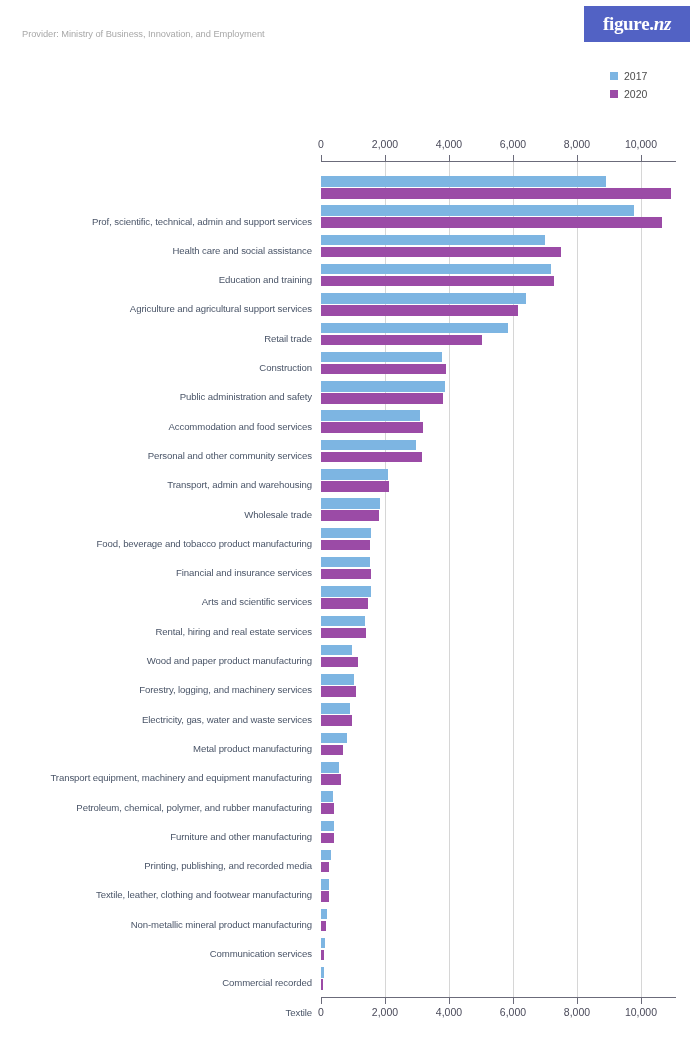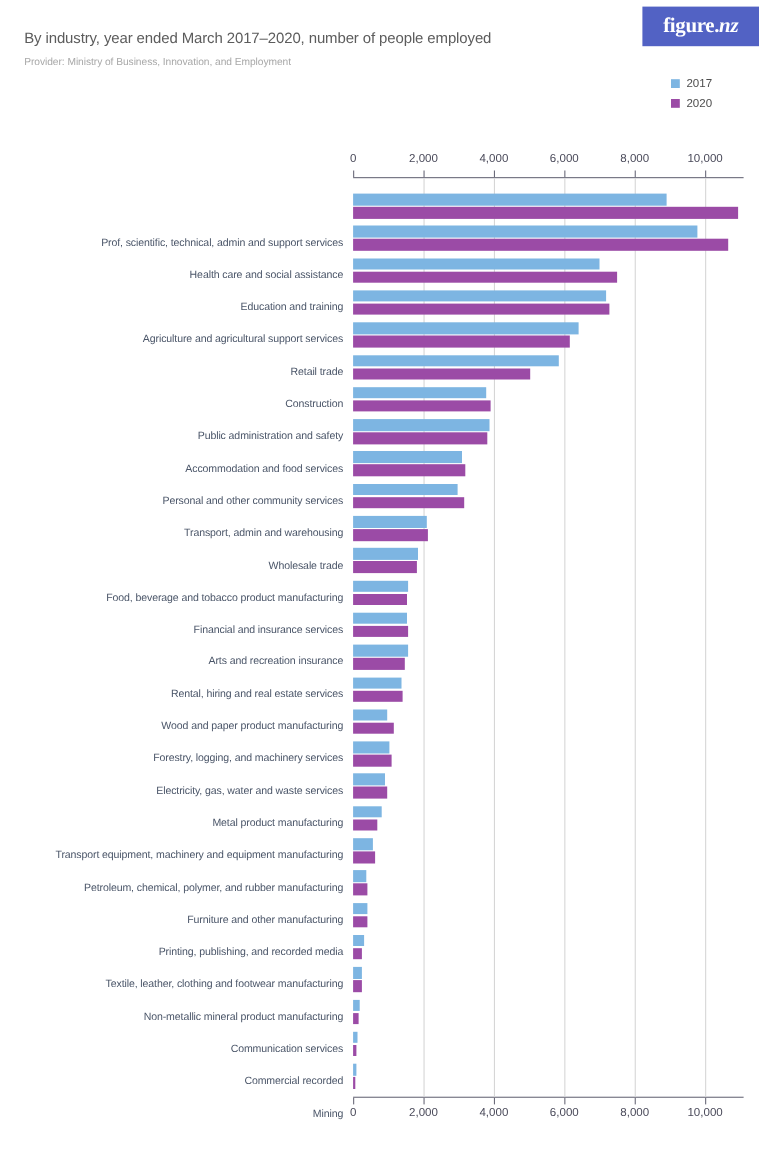--- a/index.html
+++ b/index.html
@@ -68,21 +68,20 @@
   .bar-2020 { background: #9b4ba6; }
 </style>
 </head>
 <body>
 
 <div id="page">
 
   <div class="header">
     <div class="title">
     </div>
-    <div class="subtitle">By industry, year ended March 2017–2020, number of people employed</div>
     <div class="provider">Provider: Ministry of Business, Innovation, and Employment</div>
   </div>
 
   <div class="logo">
     <span class="logo-text"><span>figure.</span><span class="nz">nz</span></span>
   </div>
 
   <div class="legend">
       <div class="legend-row">
         <span class="legend-swatch" style="background: rgb(125, 181, 226);"></span>
@@ -186,21 +185,21 @@
           <div class="row-label" style="top: 9.5px;">Food, beverage and tobacco product manufacturing</div>
           <div class="bar bar-2017" title="Food, beverage and tobacco product manufacturing – 2017: 1,850" style="top: 0px; height: 10.5px; width: 59.2px; background: rgb(125, 181, 226);"></div>
           <div class="bar bar-2020" title="Food, beverage and tobacco product manufacturing – 2020: 1,820" style="top: 12px; height: 10.5px; width: 58.24px; background: rgb(155, 75, 166);"></div>
         </div>
         <div class="row" style="top: 527.6px; height: 22.5px;">
           <div class="row-label" style="top: 9.5px;">Financial and insurance services</div>
           <div class="bar bar-2017" title="Financial and insurance services – 2017: 1,560" style="top: 0px; height: 10.5px; width: 49.92px; background: rgb(125, 181, 226);"></div>
           <div class="bar bar-2020" title="Financial and insurance services – 2020: 1,540" style="top: 12px; height: 10.5px; width: 49.28px; background: rgb(155, 75, 166);"></div>
         </div>
         <div class="row" style="top: 556.9px; height: 22.5px;">
-          <div class="row-label" style="top: 9.5px;">Arts and recreation insurance</div>
+          <div class="row-label" style="top: 9.5px;">Arts and scientific services</div>
           <div class="bar bar-2017" title="Arts and recreation services – 2017: 1,520" style="top: 0px; height: 10.5px; width: 48.64px; background: rgb(125, 181, 226);"></div>
           <div class="bar bar-2020" title="Arts and recreation services – 2020: 1,560" style="top: 12px; height: 10.5px; width: 49.92px; background: rgb(155, 75, 166);"></div>
         </div>
         <div class="row" style="top: 586.2px; height: 22.5px;">
           <div class="row-label" style="top: 9.5px;">Rental, hiring and real estate services</div>
           <div class="bar bar-2017" title="Rental, hiring and real estate services – 2017: 1,560" style="top: 0px; height: 10.5px; width: 49.92px; background: rgb(125, 181, 226);"></div>
           <div class="bar bar-2020" title="Rental, hiring and real estate services – 2020: 1,480" style="top: 12px; height: 10.5px; width: 47.36px; background: rgb(155, 75, 166);"></div>
         </div>
         <div class="row" style="top: 615.5px; height: 22.5px;">
           <div class="row-label" style="top: 9.5px;">Wood and paper product manufacturing</div>
@@ -256,20 +255,20 @@
           <div class="row-label" style="top: 9.5px;">Communication services</div>
           <div class="bar bar-2017" title="Communication services – 2017: 190" style="top: 0px; height: 10.5px; width: 6.08px; background: rgb(125, 181, 226);"></div>
           <div class="bar bar-2020" title="Communication services – 2020: 150" style="top: 12px; height: 10.5px; width: 4.8px; background: rgb(155, 75, 166);"></div>
         </div>
         <div class="row" style="top: 937.8px; height: 22.5px;">
           <div class="row-label" style="top: 9.5px;">Commercial recorded</div>
           <div class="bar bar-2017" title="Commercial fishing – 2017: 110" style="top: 0px; height: 10.5px; width: 3.52px; background: rgb(125, 181, 226);"></div>
           <div class="bar bar-2020" title="Commercial fishing – 2020: 90" style="top: 12px; height: 10.5px; width: 2.88px; background: rgb(155, 75, 166);"></div>
         </div>
         <div class="row" style="top: 967.1px; height: 22.5px;">
-          <div class="row-label" style="top: 9.5px;">Mining</div>
+          <div class="row-label" style="top: 9.5px;">Textile</div>
           <div class="bar bar-2017" title="Mining – 2017: 80" style="top: 0px; height: 10.5px; width: 2.56px; background: rgb(125, 181, 226);"></div>
           <div class="bar bar-2020" title="Mining – 2020: 70" style="top: 12px; height: 10.5px; width: 2.24px; background: rgb(155, 75, 166);"></div>
         </div>
       </div>
     </div>
 
 </div>
 
 </body></html>

